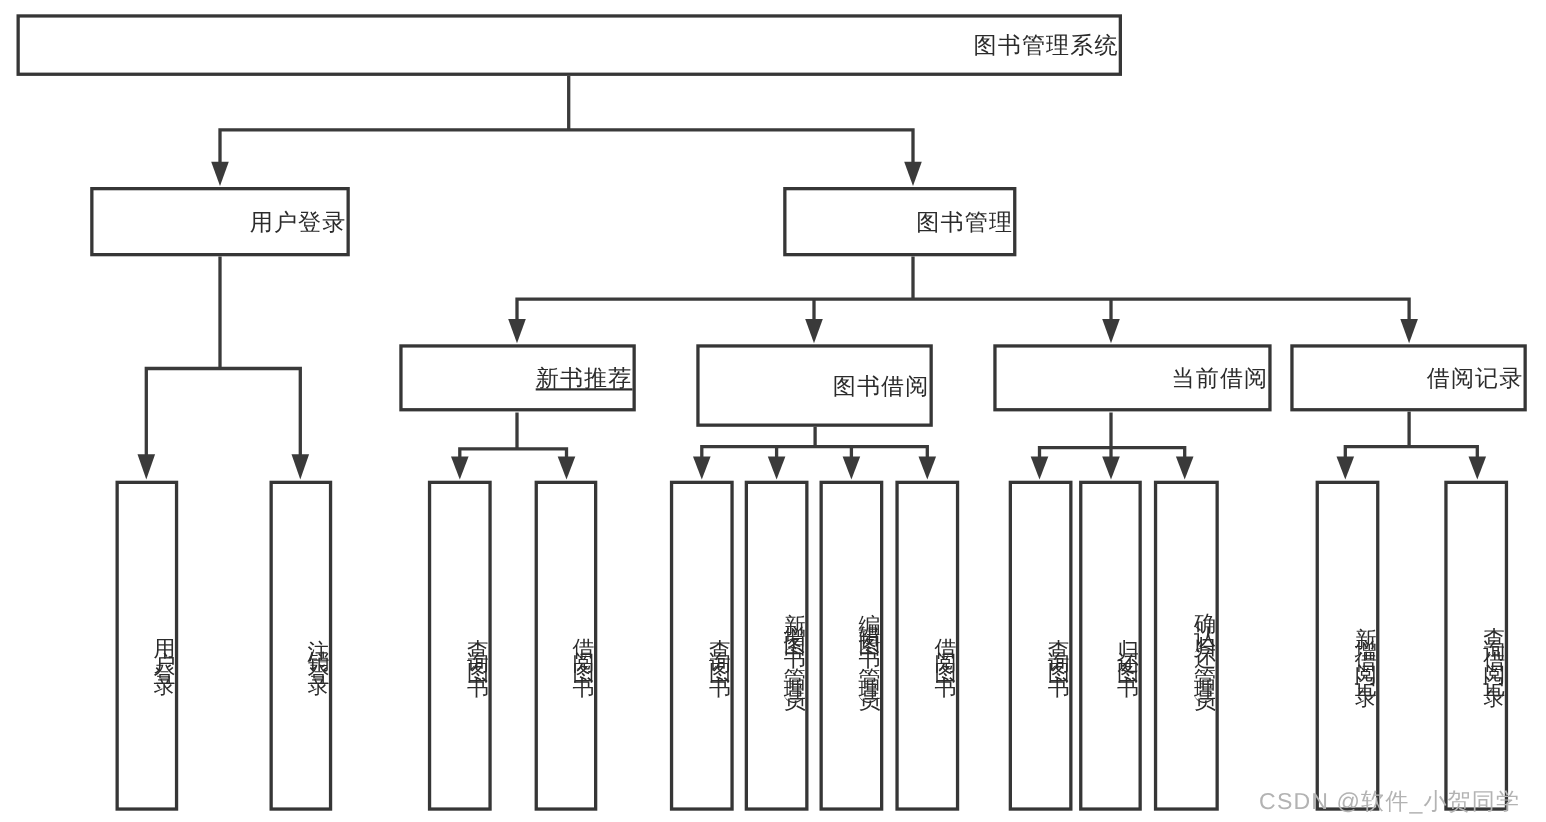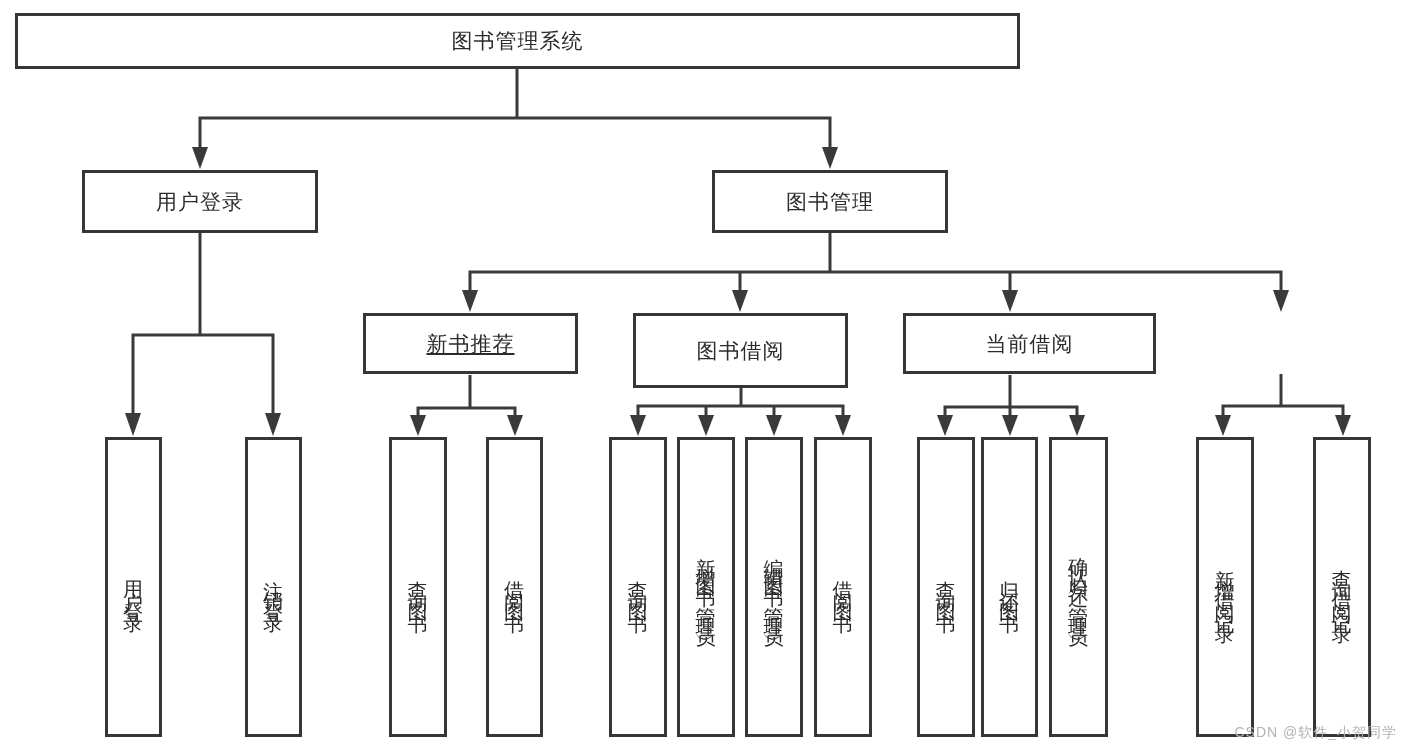--- a/index.html
+++ b/index.html
@@ -32,43 +32,43 @@
     fill: #3a3a3a;
     stroke: none;
   }
   .node {
     position: absolute;
     box-sizing: border-box;
     border: 3px solid #363636;
     background: #ffffff;
     display: flex;
     align-items: center;
-    justify-content: center;
+    justify-content: flex-end;
   }
   .node .h-label {
     font-size: 21px;
     letter-spacing: 1px;
     white-space: nowrap;
   }
   .node.leaf .v-label {
     writing-mode: vertical-rl;
     text-orientation: mixed;
     font-size: 20px;
     letter-spacing: 11px;
     line-height: 1;
     white-space: nowrap;
   }
   .node.leaf.long .v-label {
     letter-spacing: 10px;
   }
   .watermark {
     position: absolute;
-    right: 8px;
+    right: 23px;
     bottom: 5px;
-    font-size: 14px;
+    font-size: 21px;
     color: #b3b3b3;
     letter-spacing: 1px;
     white-space: nowrap;
     text-align: right;
   }
 </style>
 </head>
 <body>
 
 <div class="stage">
@@ -135,33 +135,36 @@
     </g>
   </svg>
 
   <div class="node" style="left:15px; top:13px; width:1005px; height:56px;">
     <span class="h-label">图书管理系统</span>
   </div>
 
   <div class="node" style="left:82px; top:170px; width:236px; height:63px;">
     <span class="h-label">用户登录</span>
   </div>
-  <div class="node" style="left:712px; top:170px; width:236px; height:63px;">
+  <div class="node" style="left:712px; top:170px; width:212px; height:63px;">
     <span class="h-label">图书管理</span>
   </div>
 
   <div class="node" style="left:363px; top:313px; width:215px; height:61px;text-decoration:underline;">
     <span class="h-label">新书推荐</span>
   </div>
   <div class="node" style="left:633px; top:313px; width:215px; height:75px;">
     <span class="h-label">图书借阅</span>
   </div>
   <div class="node" style="left:903px; top:313px; width:253px; height:61px;">
     <span class="h-label">当前借阅</span>
   </div>
+  <div class="node" style="left:1173px; top:313px; width:215px; height:61px;">
+    <span class="h-label">借阅记录</span>
+  </div>
 
   <div class="node leaf" style="left:105px; top:437px; width:57px; height:300px;">
     <span class="v-label">用户登录</span>
   </div>
   <div class="node leaf" style="left:245px; top:437px; width:57px; height:300px;">
     <span class="v-label">注销登录</span>
   </div>
 
   <div class="node leaf" style="left:389px; top:437px; width:58px; height:300px;">
     <span class="v-label">查询图书</span>

